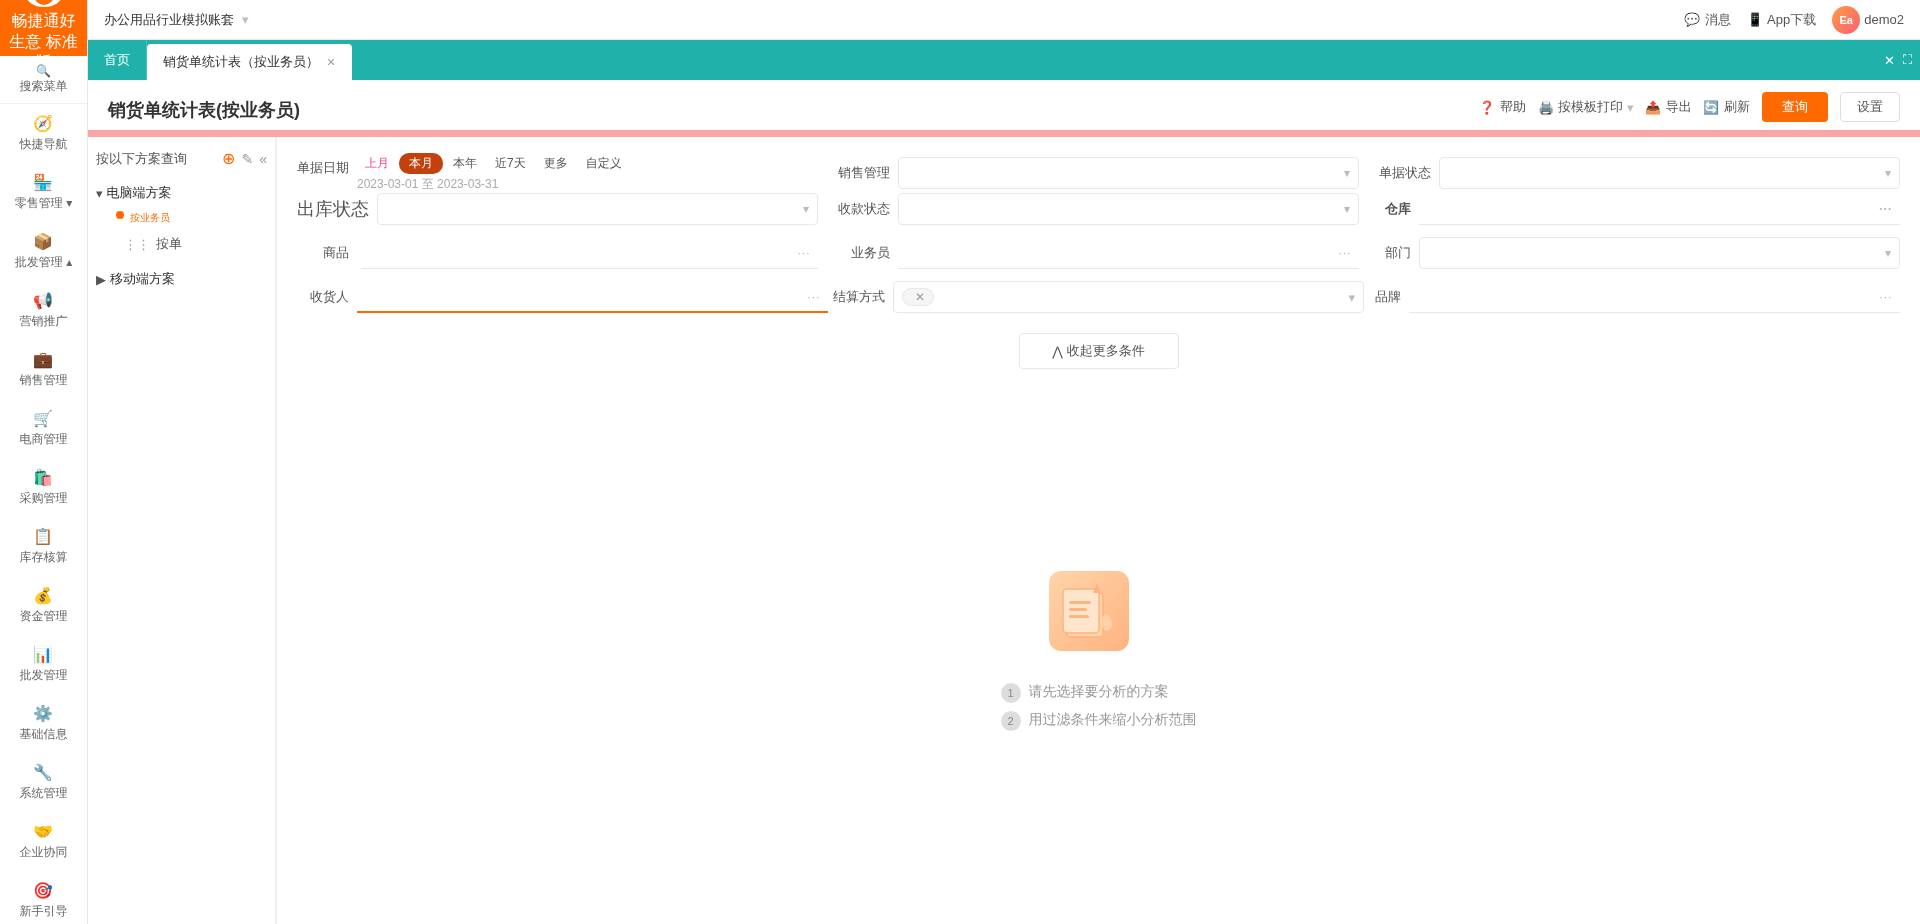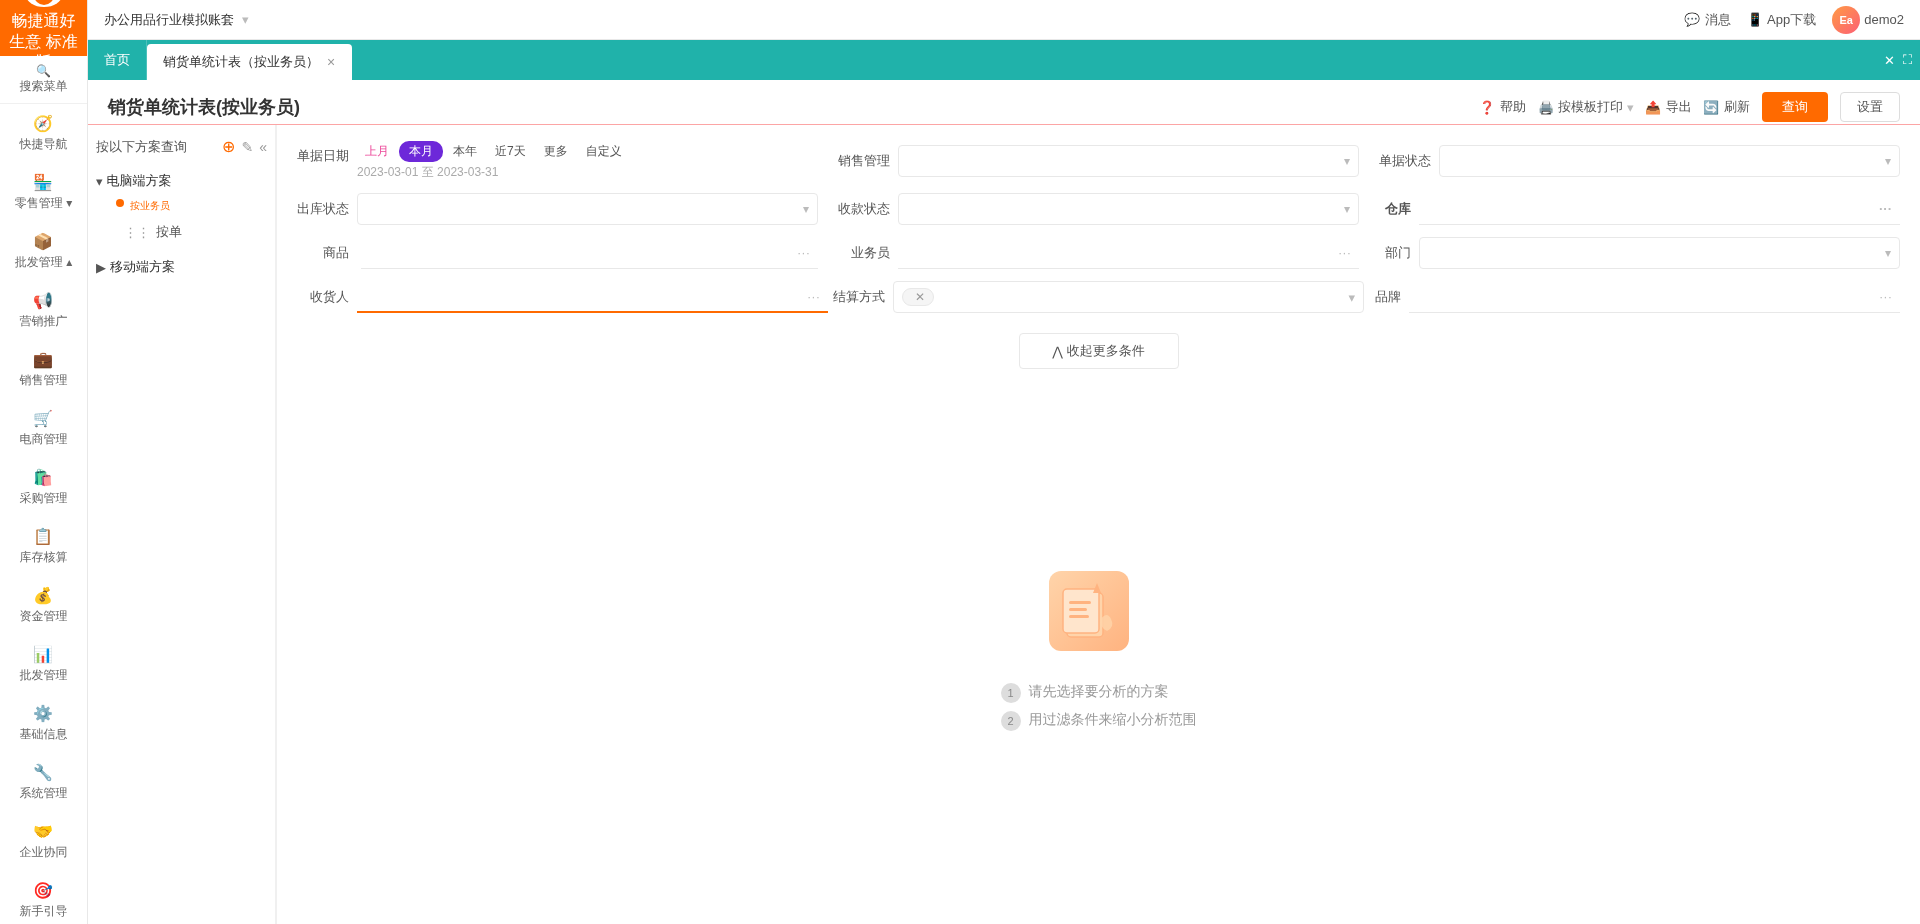--- a/index.html
+++ b/index.html
@@ -28,21 +28,21 @@
     
     .tab-bar { height: 40px; background: #20b2aa; display: flex; align-items: center; padding: 0 0; flex-shrink: 0; }
     .tab-item { display: flex; align-items: center; padding: 0 16px; height: 40px; cursor: pointer; font-size: 13px; color: rgba(255,255,255,0.8); border-right: 1px solid rgba(255,255,255,0.2); }
     .tab-item.home { color: #fff; font-weight: 500; }
     .tab-item.active { background: #fff; color: #333; border-radius: 4px 4px 0 0; margin-top: 4px; height: 36px; }
     .tab-item .tab-close { margin-left: 8px; color: #999; font-size: 14px; cursor: pointer; }
     .tab-expand { margin-left: auto; margin-right: 8px; color: #fff; cursor: pointer; display: flex; gap: 8px; align-items: center; }
 
     
     .page-content { flex: 1; overflow: hidden; display: flex; flex-direction: column; background: #fff; }
-    .page-header { padding: 12px 20px 2px; display: flex; align-items: center; justify-content: space-between; background: #fff; border-bottom: 1px solid #fca5a5; }
+    .page-header { padding: 12px 20px 8px; display: flex; align-items: flex-end; justify-content: space-between; background: #fff; border-bottom: 7px solid #fca5a5; }
     .page-title { font-size: 18px; font-weight: 600; color: #333; }
     .page-actions { display: flex; align-items: center; gap: 12px; font-size: 13px; color: #666; }
     .page-action-btn { display: flex; align-items: center; gap: 4px; cursor: pointer; color: #555; }
     .btn-query { background: #ff6a00; color: #fff; border: none; padding: 6px 20px; border-radius: 4px; cursor: pointer; font-size: 13px; }
     .btn-setting { background: #fff; color: #555; border: 1px solid #ddd; padding: 5px 16px; border-radius: 4px; cursor: pointer; font-size: 13px; }
 
     
     .content-body { flex: 1; display: flex; overflow: hidden; }
 
     
@@ -261,28 +261,28 @@
             <span style="color:#555;">▶</span>
             <span>移动端方案</span>
           </div>
         </div>
       </div>
 
       <div class="divider-v"></div>
 
       <div class="right-panel">
 
-        <div style="display:grid;grid-template-columns:1fr 1fr 1fr;gap:28px 20px;margin-bottom:12px;align-items:center;">
+        <div style="display:grid;grid-template-columns:1fr 1fr 1fr;gap:28px 20px;align-items:center;">
 
           <div style="display:flex;align-items:flex-start;gap:8px;">
             <span style="font-size:13px;color:#555;white-space:nowrap;padding-top:6px;min-width:52px;text-align:right;">单据日期</span>
             <div style="flex:1;">
               <div style="display:flex;align-items:center;gap:2px;flex-wrap:wrap;">
                 <button style="padding:2px 8px;border:none;background:none;color:#ec4899;font-size:12px;cursor:pointer;">上月</button>
-                <button style="padding:2px 10px;border:none;background:#6d28d9;color:#fff;border-radius:10px;font-size:12px;cursor:pointer;">本月</button>
+                <button style="padding:2px 10px;border:none;background:#c2410c;color:#fff;border-radius:10px;font-size:12px;cursor:pointer;">本月</button>
                 <button style="padding:2px 8px;border:none;background:none;color:#555;font-size:12px;cursor:pointer;">本年</button>
                 <button style="padding:2px 8px;border:none;background:none;color:#555;font-size:12px;cursor:pointer;">近7天</button>
                 <button style="padding:2px 8px;border:none;background:none;color:#555;font-size:12px;cursor:pointer;">更多</button>
                 <button style="padding:2px 8px;border:none;background:none;color:#555;font-size:12px;cursor:pointer;">自定义</button>
               </div>
               <div style="font-size:12px;color:#aaa;margin-top:2px;">2023-03-01 至 2023-03-31</div>
             </div>
           </div>
 
           <div style="display:flex;align-items:center;gap:8px;">
@@ -297,21 +297,21 @@
             <span style="font-size:13px;color:#555;white-space:nowrap;min-width:52px;text-align:right;">单据状态</span>
             <div class="filter-select">
               <span></span>
               <span class="arrow-down">▾</span>
             </div>
           </div>
         </div>
 
         <div style="display:grid;grid-template-columns:1fr 1fr 1fr;gap:12px 20px;margin-bottom:12px;align-items:center;">
           <div style="display:flex;align-items:center;gap:8px;">
-            <span style="font-size:13px;color:#555;white-space:nowrap;min-width:52px;text-align:right;">出库状态</span>
+            <span style="font-size:18px;color:#555;white-space:nowrap;min-width:52px;text-align:right;">出库状态</span>
             <div class="filter-select">
               <span></span>
               <span class="arrow-down">▾</span>
             </div>
           </div>
 
           <div style="display:flex;align-items:center;gap:8px;">
             <span style="font-size:13px;color:#555;white-space:nowrap;min-width:52px;text-align:right;">收款状态</span>
             <div class="filter-select">
               <span></span>

